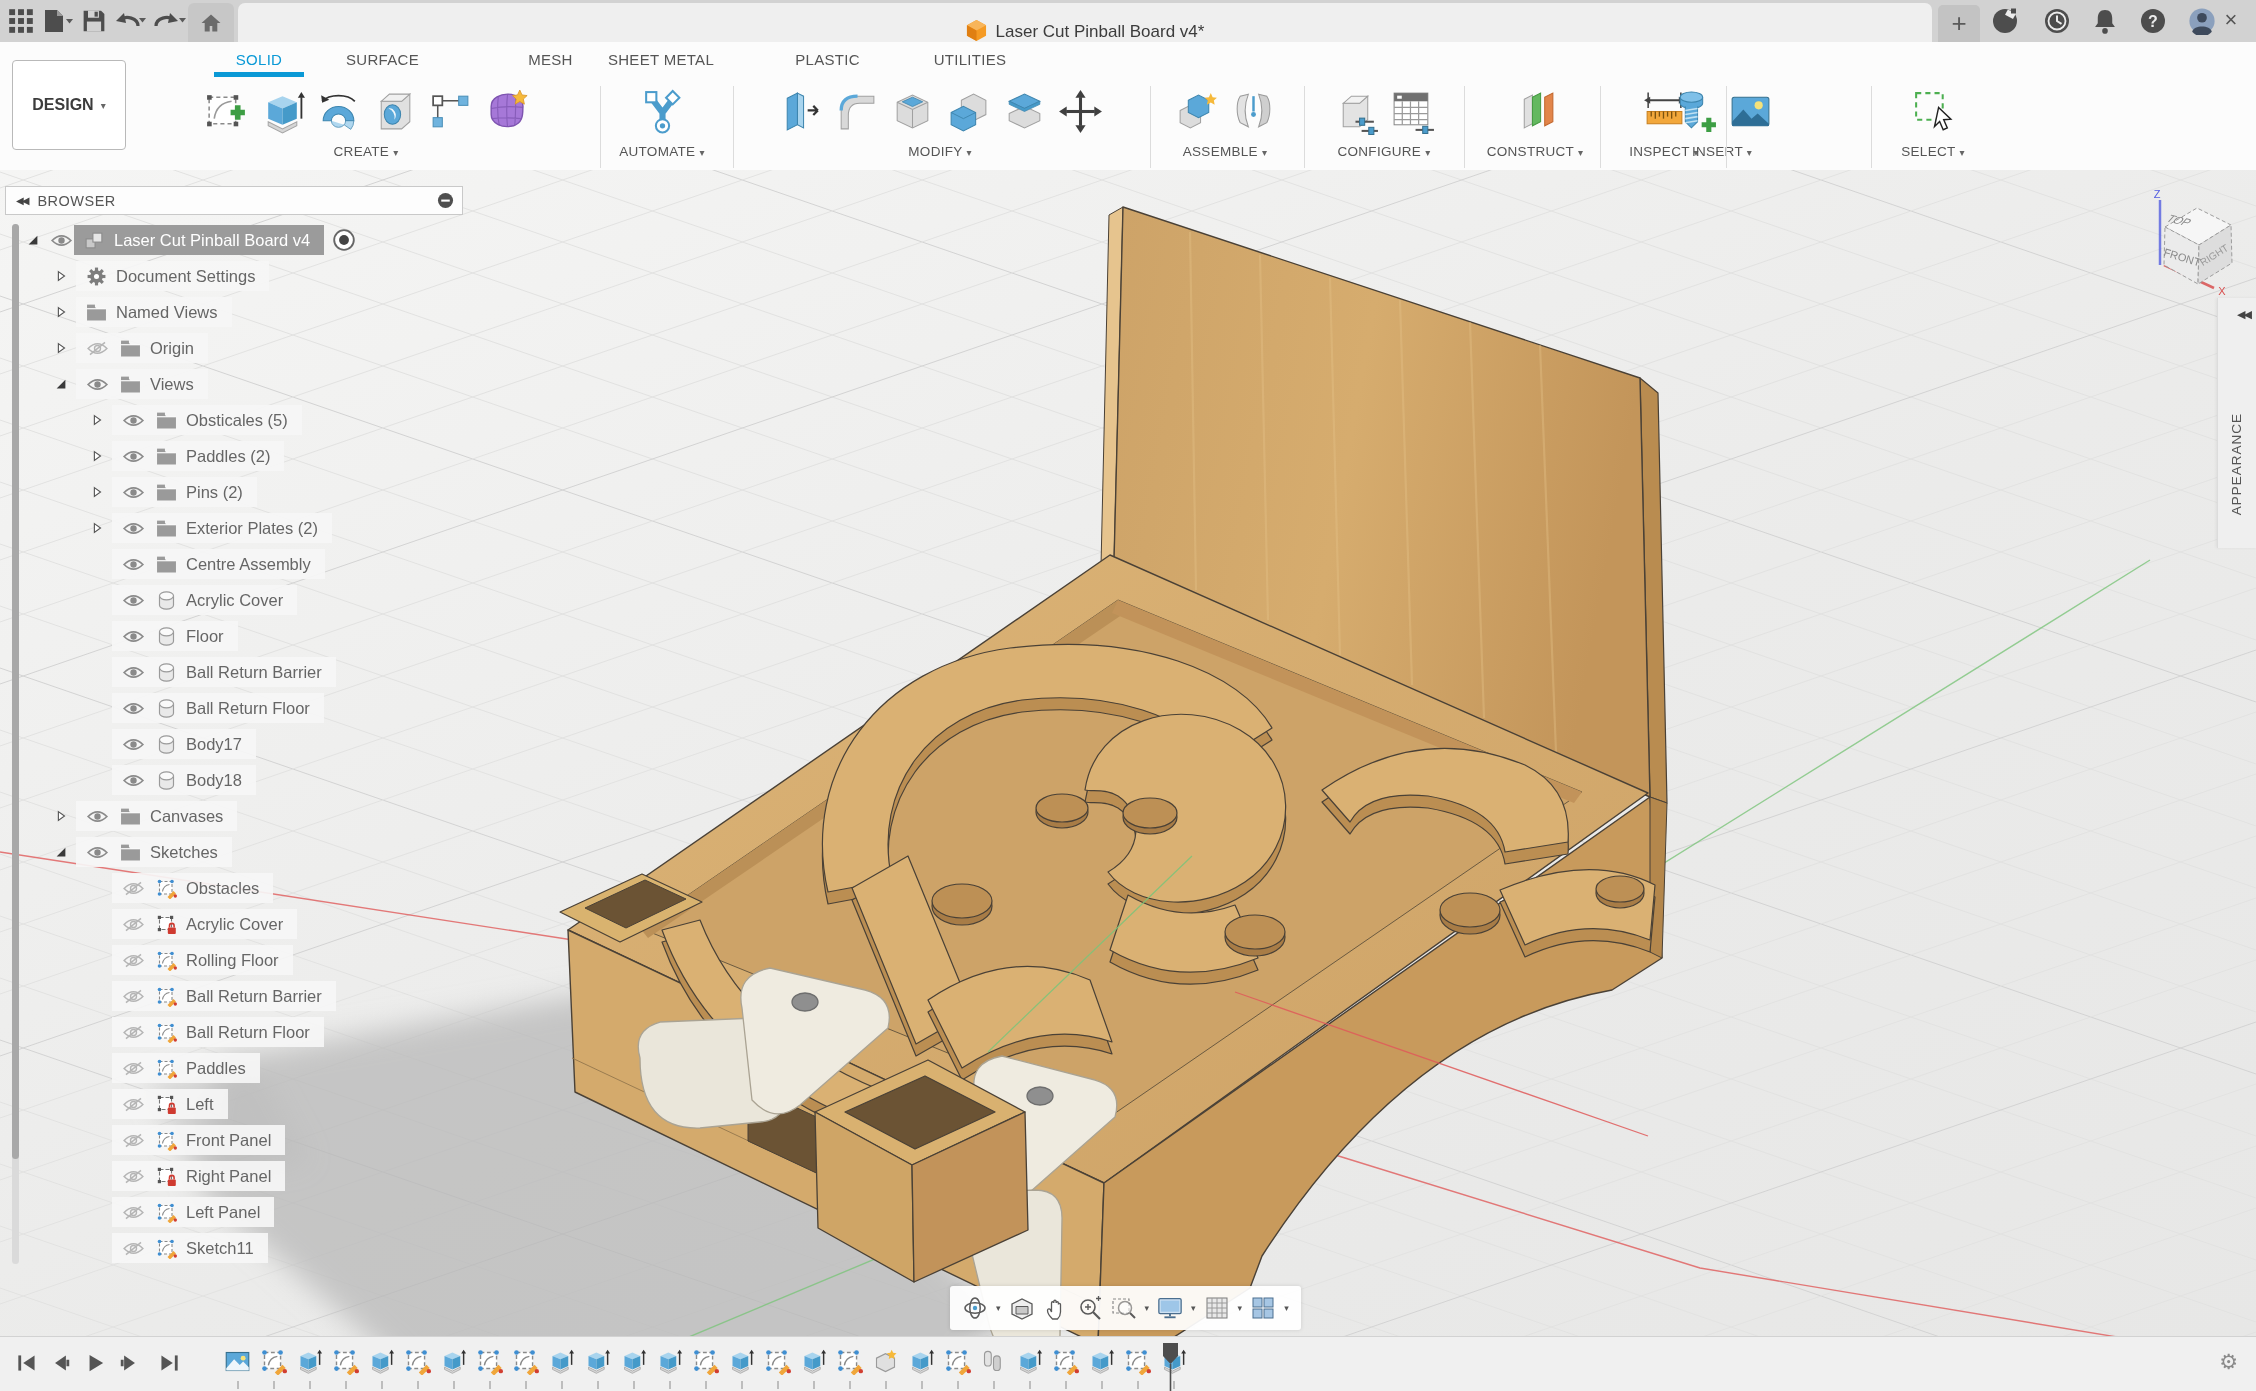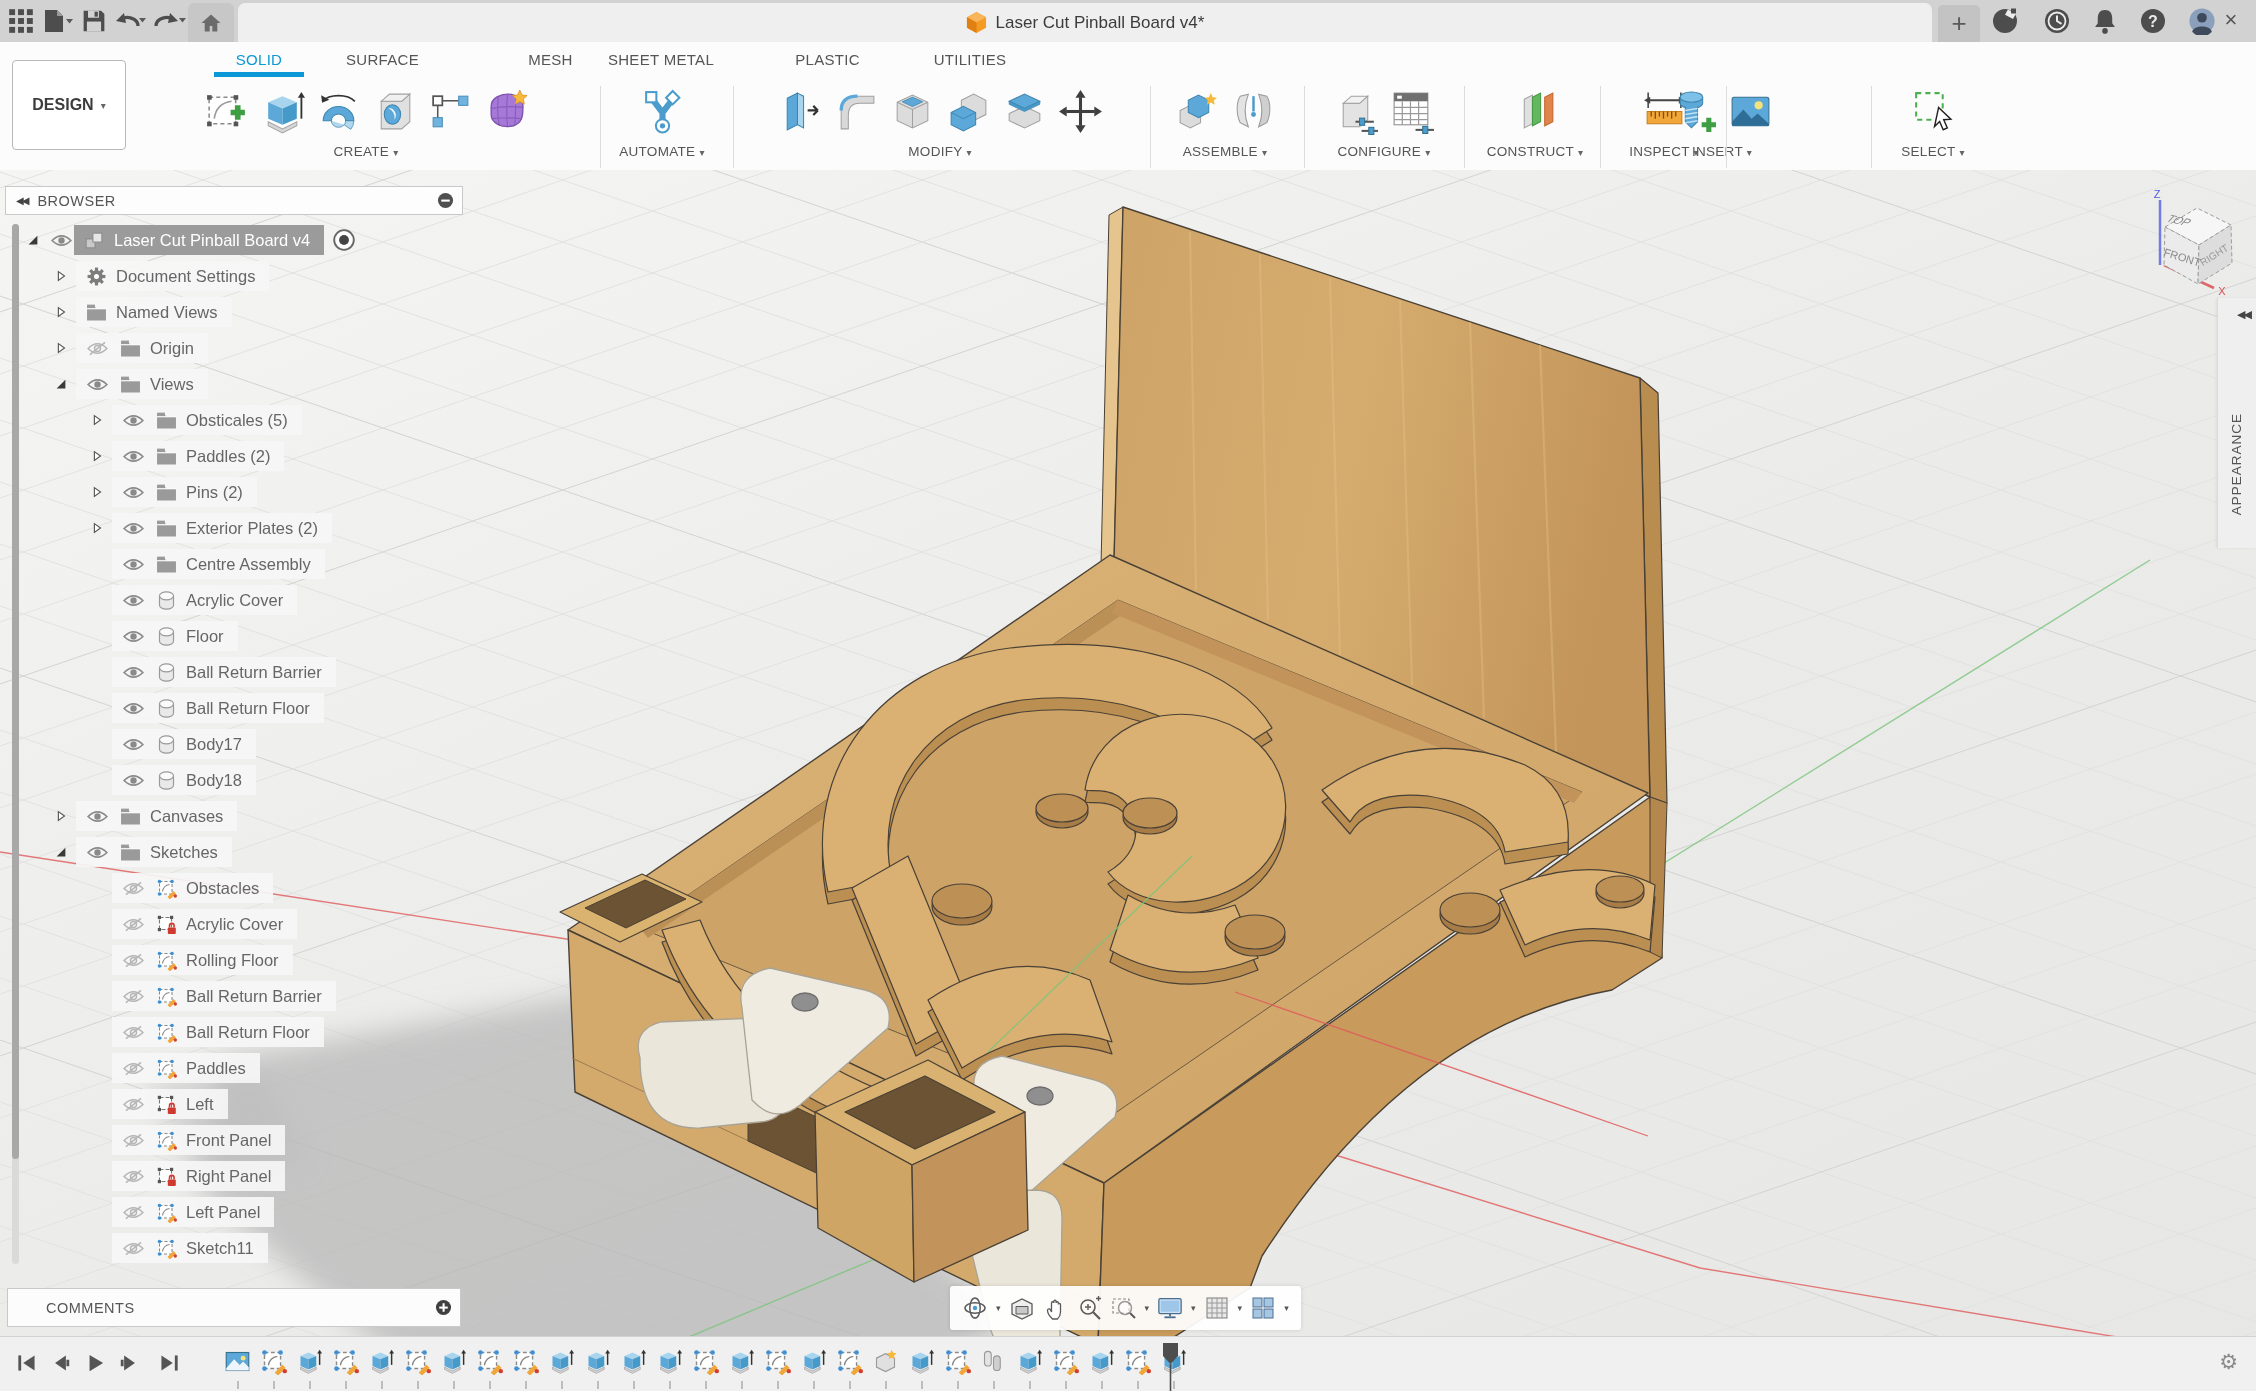--- a/index.html
+++ b/index.html
@@ -9,21 +9,21 @@
   svg{display:block;}
 
   
   #titlebar{position:absolute;left:0;top:0;width:2256px;height:42px;background:#d2d2d2;}
   .tbi{position:absolute;top:8px;width:26px;height:26px;cursor:pointer;}
   .tbi svg{width:100%;height:100%;}
   #home-tab{position:absolute;left:188px;top:3px;width:46px;height:39px;background:#c7c7c7;
             border-radius:6px 6px 0 0;display:flex;align-items:center;justify-content:center;}
   #home-tab svg{width:24px;height:24px;}
   #doc-tab{position:absolute;left:238px;top:3px;width:1694px;height:39px;background:#efefef;
-           border-radius:7px 7px 0 0;display:flex;align-items:center;justify-content:center;gap:9px;}
+           border-radius:7px 7px 0 0;display:flex;align-items:flex-end;justify-content:center;gap:9px;}
   #doc-title{font-size:17px;color:#3c3c3c;}
   #doc-cube svg{width:21px;height:23px;}
   #close-tab{position:absolute;right:12px;top:7px;font-size:22px;color:#555;width:26px;height:26px;
              text-align:center;line-height:25px;cursor:pointer;}
   #new-tab{position:absolute;left:1938px;top:5px;width:42px;height:37px;background:#c3c3c3;
            border-radius:5px 5px 0 0;color:#5a5a5a;font-size:26px;display:flex;align-items:center;justify-content:center;}
   .rcirc{position:absolute;top:7px;width:28px;height:28px;}
   .rcirc svg{width:100%;height:100%;}
 
   
@@ -1362,30 +1362,20 @@
       <span class="dblarrow">◀◀</span>
       <span id="browser-title">BROWSER</span>
       <span class="circbtn">
         <svg viewBox="0 0 18 18">
             <circle cx="9" cy="9" r="8" fill="#4f4f4f"></circle>
             <rect x="4.5" y="8" width="9" height="2.2" fill="#fff"></rect>
           </svg>
       </span>
     </div>
 
-    <div id="comments-bar">
-      <span id="comments-title">COMMENTS</span>
-      <span class="circbtn">
-        <svg viewBox="0 0 18 18">
-            <circle cx="9" cy="9" r="8" fill="#3f3f3f"></circle>
-            <rect x="4.5" y="8" width="9" height="2.2" fill="#fff"></rect>
-            <rect x="8" y="4.5" width="2.2" height="9" fill="#fff"></rect>
-          </svg>
-      </span>
-    </div>
 
     <div id="navbar">
         <span class="navbtn">
           <svg viewBox="0 0 26 26">
             <ellipse cx="13" cy="13" rx="10" ry="5.2" fill="none" stroke="#5a5a5a" stroke-width="1.5"></ellipse>
             <ellipse cx="13" cy="13" rx="5.2" ry="10" fill="none" stroke="#5a5a5a" stroke-width="1.5"></ellipse>
             <circle cx="13" cy="13" r="2.2" fill="#4b9ccc"></circle>
           </svg>
         </span>
         <span class="navcaret">▾</span>

